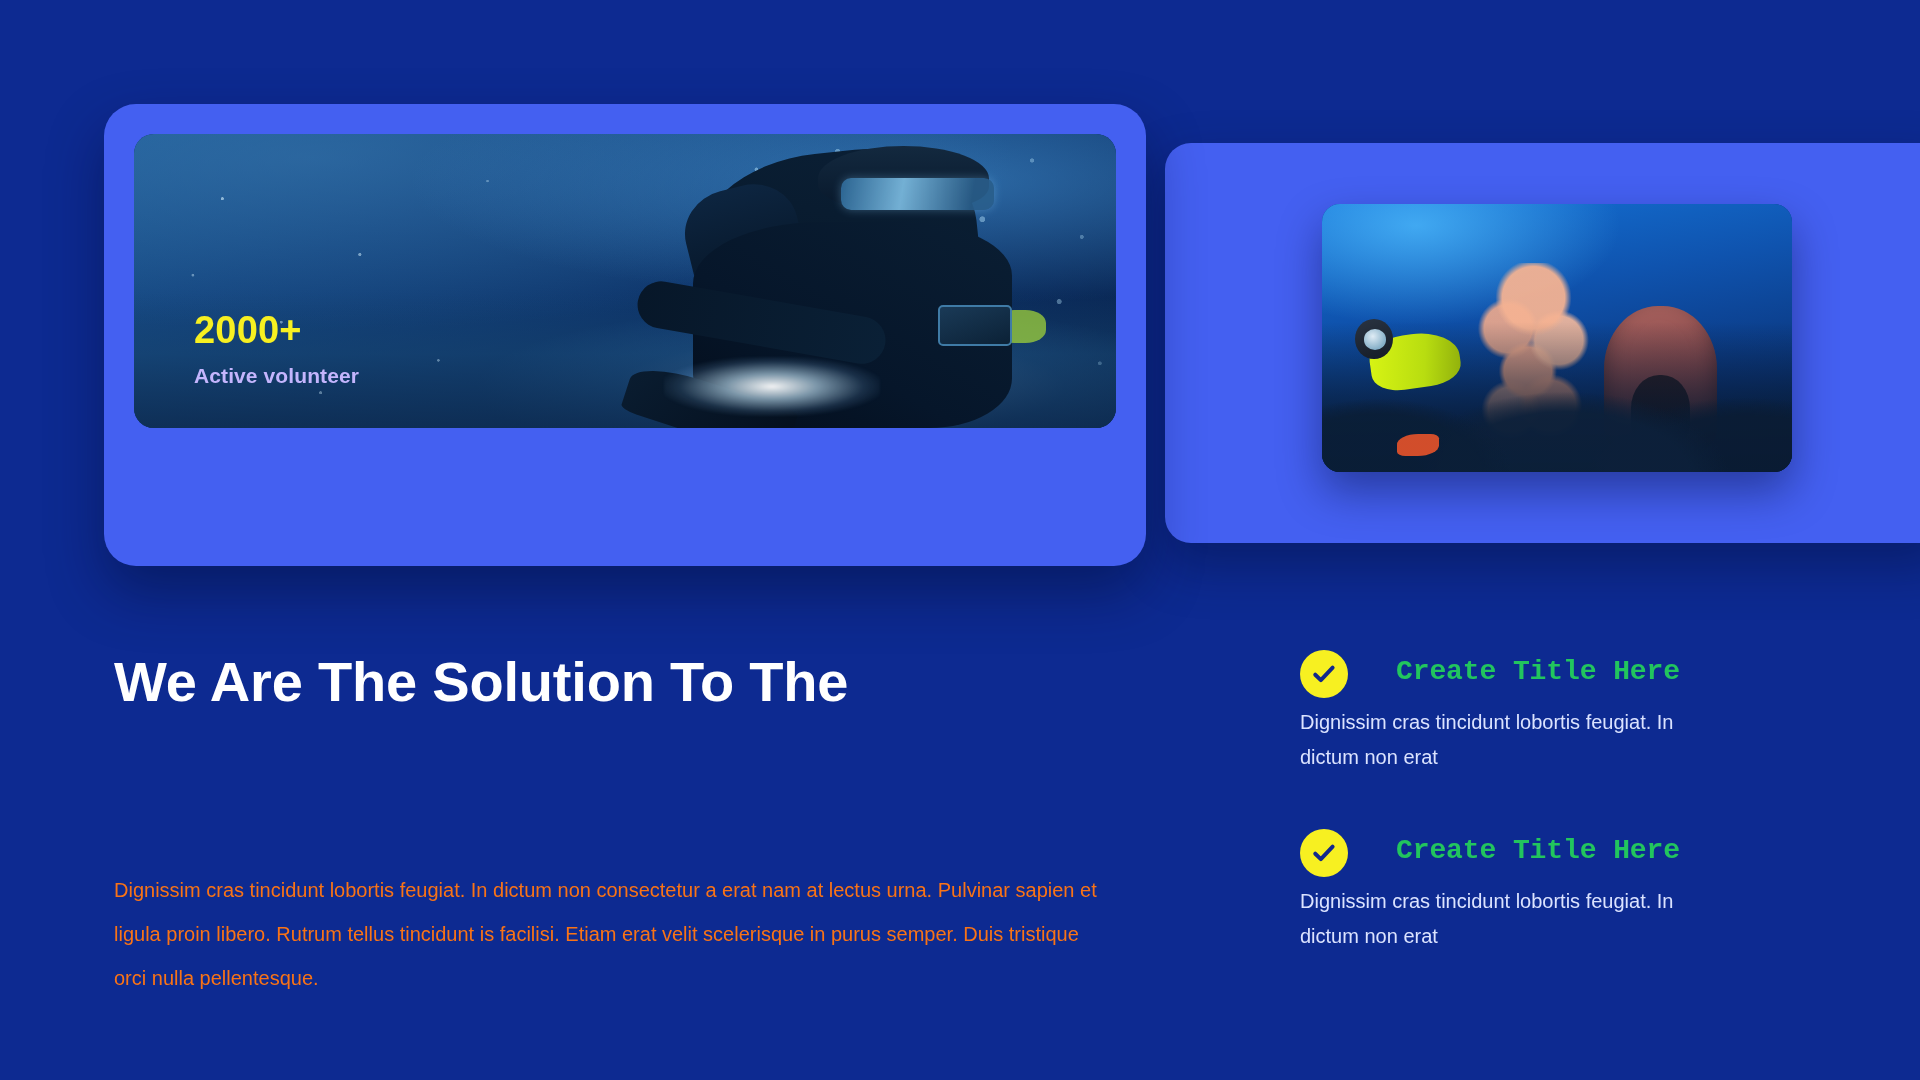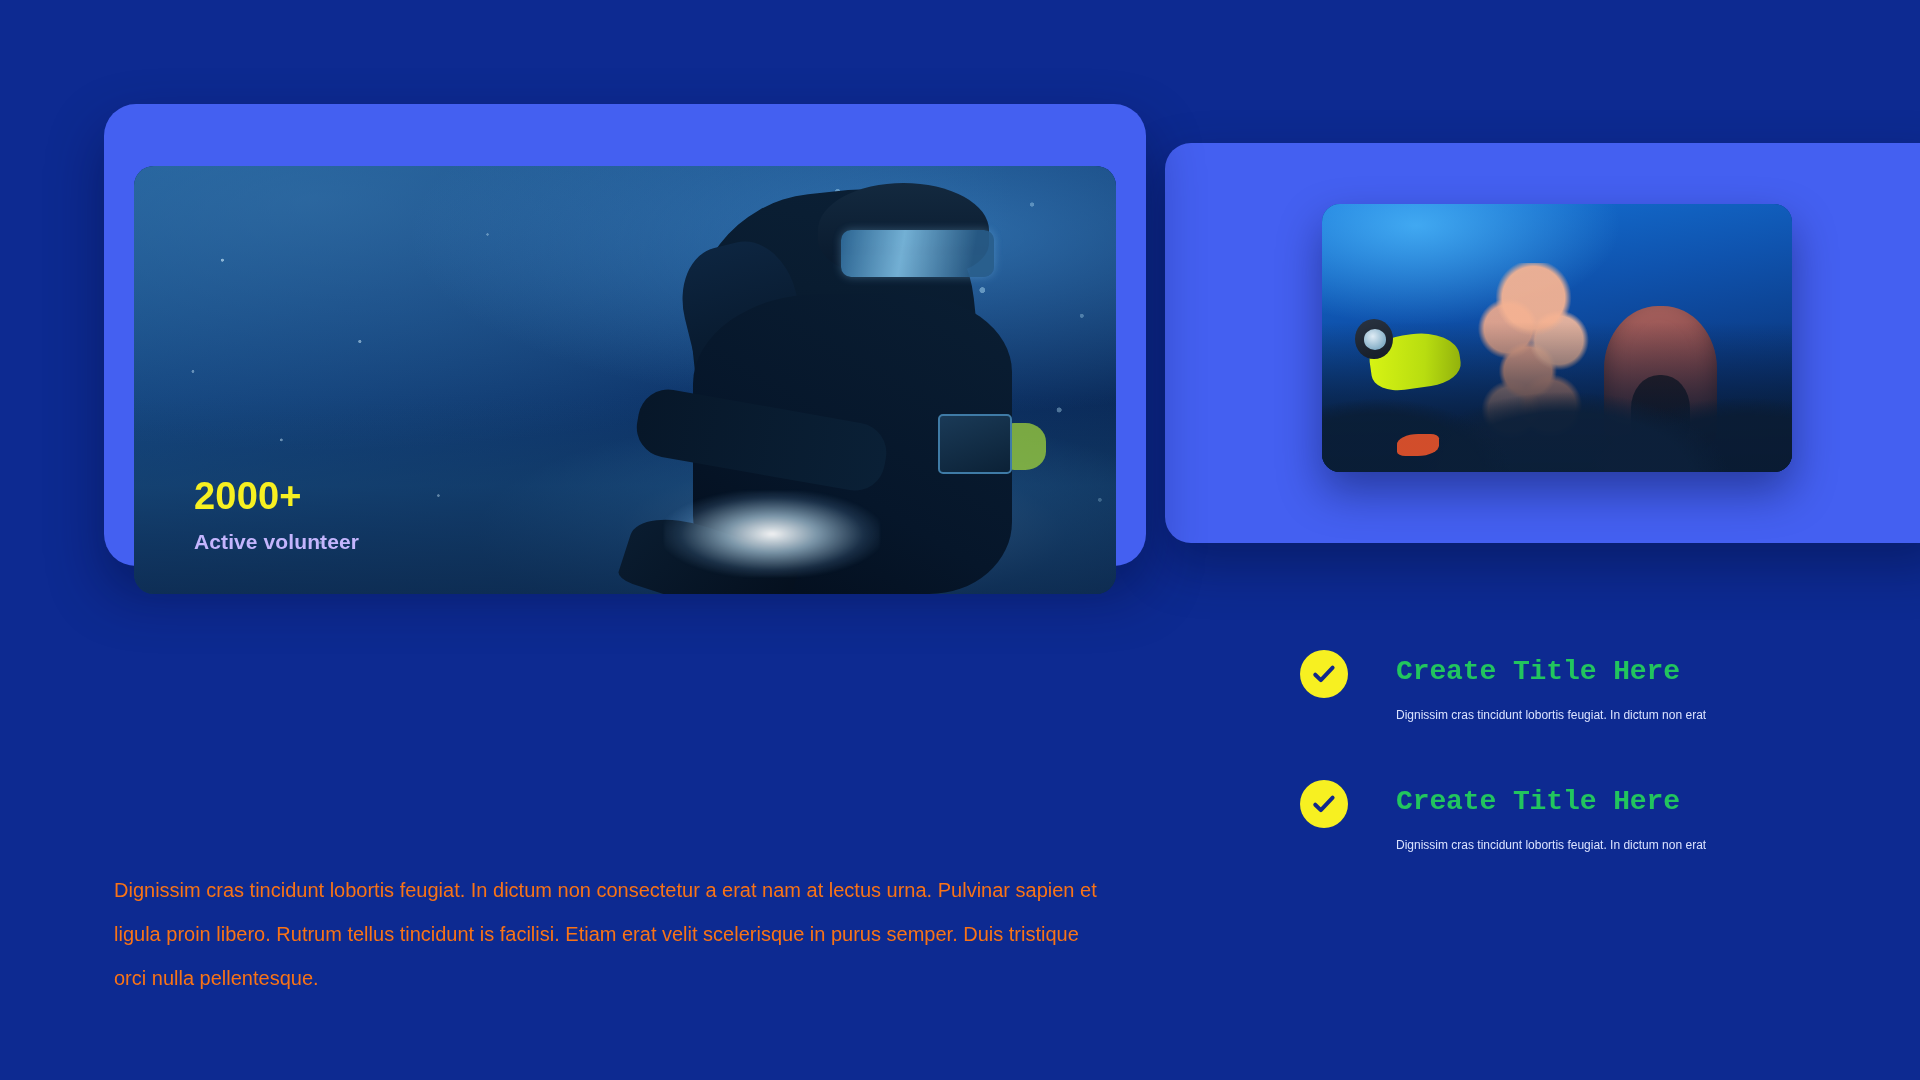--- a/index.html
+++ b/index.html
@@ -24,25 +24,24 @@
   
   .hero-card{
     position:absolute; left:104px; top:104px;
     width:1042px; height:462px;
     background:#4460f1;
     border-radius:32px;
     box-shadow:0 26px 56px rgba(2,10,50,.45);
   }
   .hero-photo{
     position:absolute; left:30px; top:30px;
-    width:982px; height:428px;
+    width:982px; height:294px;
     border-radius:20px;
     overflow:hidden;
     background:#0a2a63;
-    margin-top:32px;
   }
   .hero-photo .sea{
     position:absolute; inset:0;
     background:
       radial-gradient(ellipse 60% 45% at 72% 86%, rgba(180,225,255,.55) 0%, rgba(90,175,235,.16) 38%, rgba(0,0,0,0) 62%),
       radial-gradient(ellipse 90% 70% at 82% 16%, rgba(70,150,215,.55) 0%, rgba(18,60,120,0) 60%),
       radial-gradient(ellipse 110% 90% at 18% 8%, rgba(58,120,175,.55) 0%, rgba(12,45,95,0) 65%),
       linear-gradient(160deg, #1d5b96 0%, #14457f 28%, #0d3368 58%, #071f47 100%);
   }
   .hero-photo .floor{
@@ -248,22 +247,22 @@
     display:flex; align-items:center; justify-content:center;
   }
   .feature .check svg{ width:28px; height:28px; display:block; }
   .feature .ftitle{
     margin-left:96px;
     font-size:28px; font-weight:700; color:#22c55e; letter-spacing:-.1px;
     padding-top:8px;
     font-family:Liberation Mono, monospace;
   }
   .feature .fdesc{
-    margin-left:96px; margin-top:18px;
-    font-size:12px; line-height:1.75; color:#dbe3ff; font-weight:400;
+    margin-top:18px;
+    font-size:20px; line-height:1.75; color:#dbe3ff; font-weight:400;
     max-width:380px;
   }
 </style>
 </head>
 <body>
 
 <div class="stage">
 
   <div class="right-panel"></div>
 
@@ -300,21 +299,21 @@
     <div class="rockline"></div>
     <div class="diver2">
       <div class="suit"></div>
       <div class="head"></div>
       <div class="lens"></div>
     </div>
     <div class="fish"></div>
   </div>
 
   <h1 class="headline">
-    <br>
+    <span>We Are The Solution To The</span><br>
   </h1>
 
   <p class="lead">Dignissim cras tincidunt lobortis feugiat. In dictum non consectetur a erat nam at lectus urna. Pulvinar sapien et ligula proin libero. Rutrum tellus tincidunt is facilisi. Etiam erat velit scelerisque in purus semper. Duis tristique orci nulla pellentesque.</p>
 
   <div class="features">
 
     <div class="feature">
       <span class="check">
         <svg viewBox="0 0 24 24" aria-hidden="true">
           <path d="M4.5 12.6 L9.3 17.2 L19.4 6.6" fill="none" stroke="#12288c" stroke-width="3.4" stroke-linecap="round" stroke-linejoin="round"></path>

